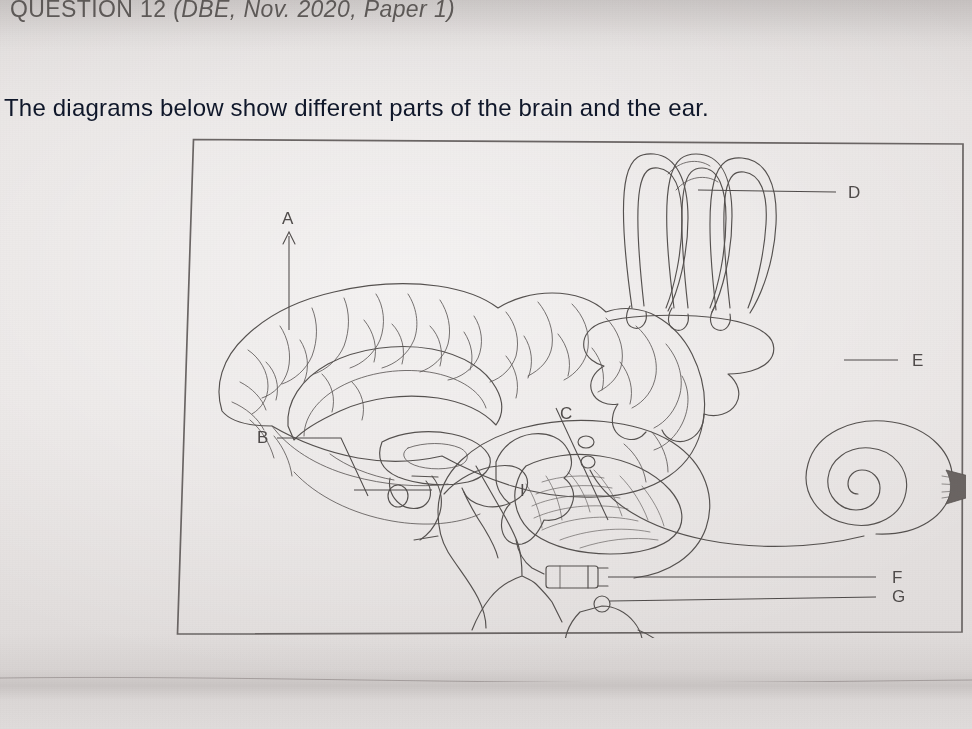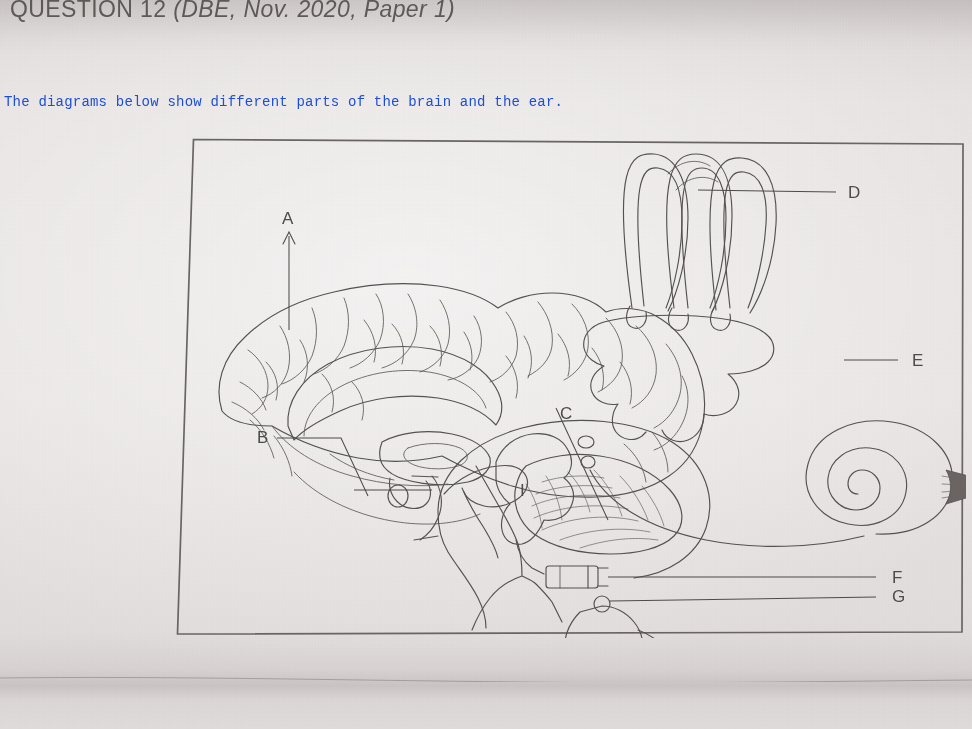--- a/index.html
+++ b/index.html
@@ -56,25 +56,24 @@
     color: #5d5957;
     white-space: nowrap;
   }
   .q-header .ital {
     font-style: italic;
   }
   .intro {
     position: absolute;
     left: 4px;
     top: 94px;
-    font-size: 14px;
+    font-size: 24px;
     letter-spacing: 0.2px;
-    color: #1d4ed8;
+    color: #0f172a;
     white-space: nowrap;
-    font-family: Liberation Mono, monospace;
   }
   #diagram-frame {
     position: absolute;
     left: 176px;
     top: 136px;
     width: 790px;
     height: 502px;
   }
   #crease {
     position: absolute;

